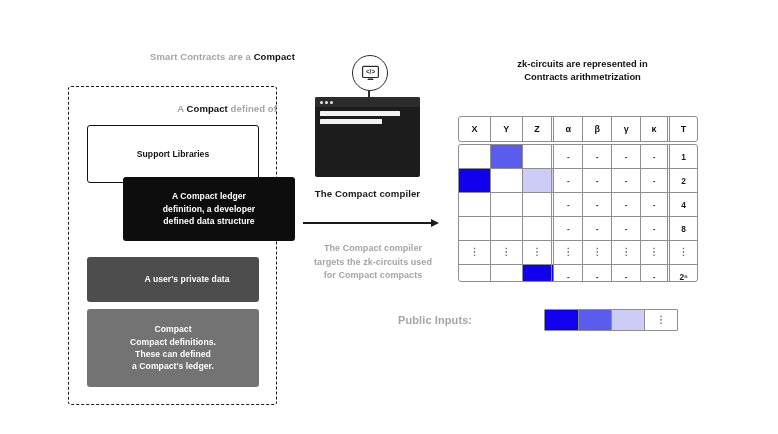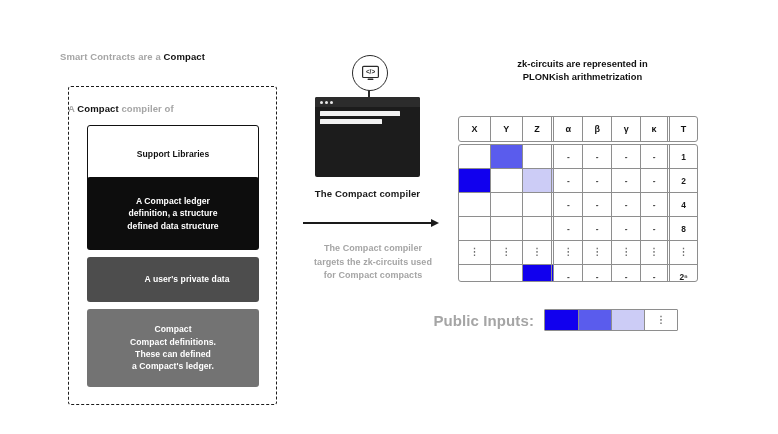--- a/index.html
+++ b/index.html
@@ -15,21 +15,21 @@
     overflow: hidden;
     -webkit-font-smoothing: antialiased;
   }
 
   
   .panel { position: absolute; }
   .ttl {
     font-size: 9.5px;
     font-weight: 700;
     color: #a5a5a5;
-    text-align: left;
+    text-align: right;
     line-height: 13px;
     letter-spacing: 0.1px;
   }
   .ttl b { color: #111; font-weight: 700; }
 
   
   #left-col { left: 60px; top: 50px; width: 235px; }
 
   #left-heading { width: 235px; }
 
@@ -66,23 +66,24 @@
     font-weight: 700;
     letter-spacing: 0.05px;
   }
   #box-support {
     top: 125px; height: 58px;
     background: #ffffff;
     border: 1.8px solid #111;
     color: #111;
   }
   #box-ledger {
-    top: 177px; height: 73px;
+    top: 177px; height: 64px;
     background: #0d0d0d;
     color: #ffffff;
+    margin-left: 36px;
   }
   #box-private {
     top: 257px; height: 45px;
     background: #4d4d4d;
     color: #ffffff;
     padding-left: 28px;
   }
   #box-circuit {
     top: 309px; height: 78px;
     background: #737373;
@@ -264,23 +265,22 @@
     position: absolute;
     left: 398px;
     top: 308px;
     width: 280px;
     height: 24px;
     display: flex;
     align-items: center;
   }
   #public-inputs-label {
     width: 152px;
-    text-align: right;
     padding-right: 10px;
-    font-size: 15px;
+    font-size: 11px;
     font-weight: 700;
     color: #a5a5a5;
     box-sizing: border-box;
     letter-spacing: 0.1px;
   }
   #public-inputs-cells {
     display: flex;
     height: 22px;
     border: 1px solid #8e8e8e;
     box-sizing: border-box;
@@ -304,31 +304,31 @@
 
 <div class="panel" id="left-col">
   <div class="ttl" id="left-heading">
     <span>Smart Contracts are a </span><b>Compact</b>
   </div>
 </div>
 
 <div id="dashed-box"></div>
 
 <div class="ttl" id="consists-label">
-  <span>A </span><b>Compact</b><span> compiler of</span>
+  <span>A </span><b>Compact</b><span> defined of</span>
 </div>
 
 <div class="stack-box" id="box-support">
   <div class="inner">Support Libraries</div>
 </div>
 
 <div class="stack-box" id="box-ledger">
   <div class="inner">
     <span>A </span><b>Compact</b><span> ledger</span><br>
-    <span>definition, a structure</span><br>
+    <span>definition, a developer</span><br>
     <span>defined data structure</span>
   </div>
 </div>
 
 <div class="stack-box" id="box-private">
   <div class="inner">A user's private data</div>
 </div>
 
 <div class="stack-box" id="box-circuit">
   <div class="inner">
@@ -367,21 +367,21 @@
 </div>
 
 <div id="arrow-caption">
   <span>The Compact compiler</span><br>
   <span>targets the zk-circuits used</span><br>
   <span>for Compact compacts</span>
 </div>
 
 <div id="right-heading">
   <span>zk-circuits are represented in</span><br>
-  <span>PLONKish arithmetrization</span>
+  <span>Contracts arithmetrization</span>
 </div>
 
 <div id="matrix-header">
     <div class="mcell w-xyz">X</div>
     <div class="mcell w-xyz">Y</div>
     <div class="mcell w-xyz grp">Z</div>
     <div class="mcell w-gr">α</div>
     <div class="mcell w-gr">β</div>
     <div class="mcell w-gr">γ</div>
     <div class="mcell w-gr grp">κ</div>

